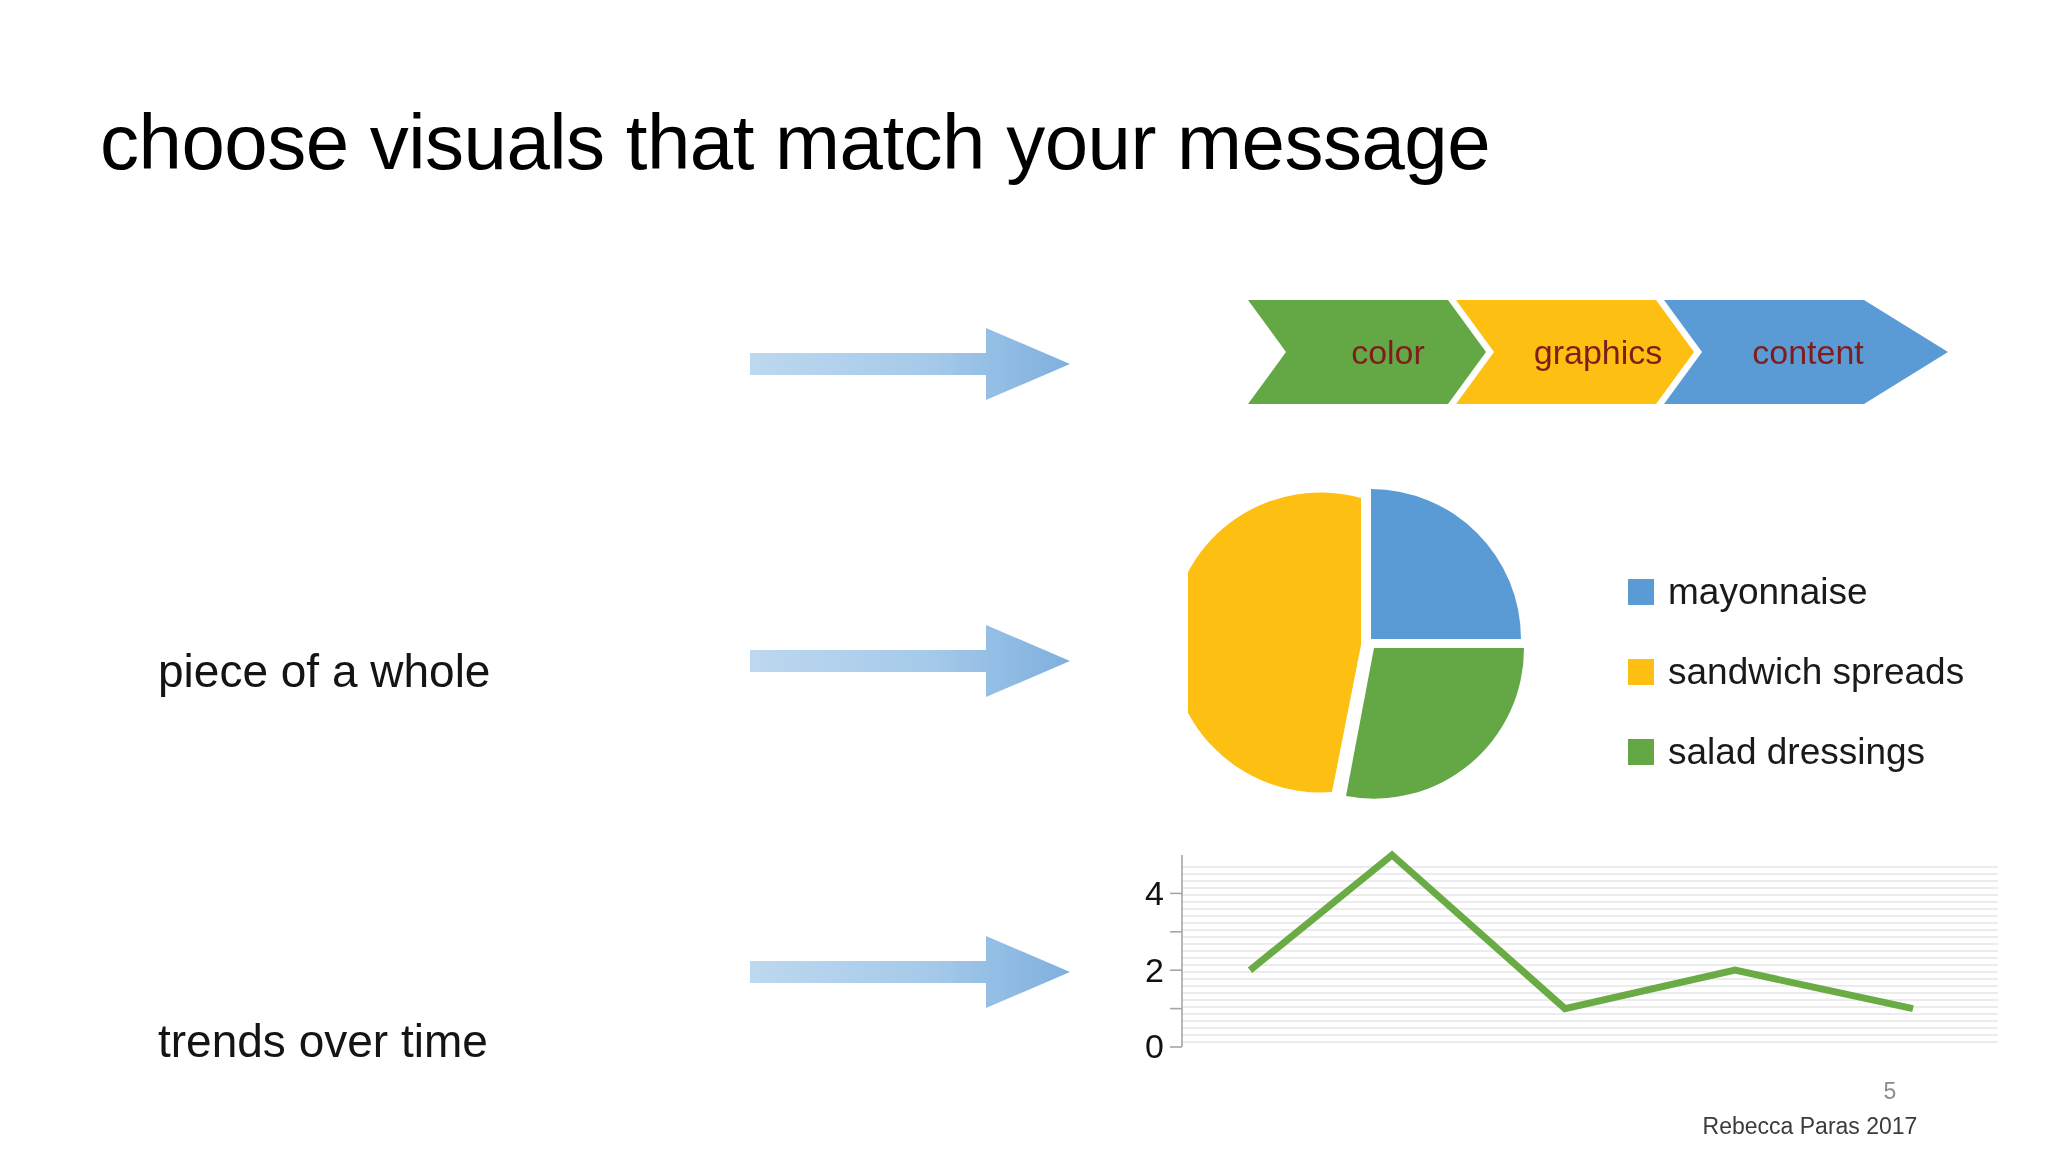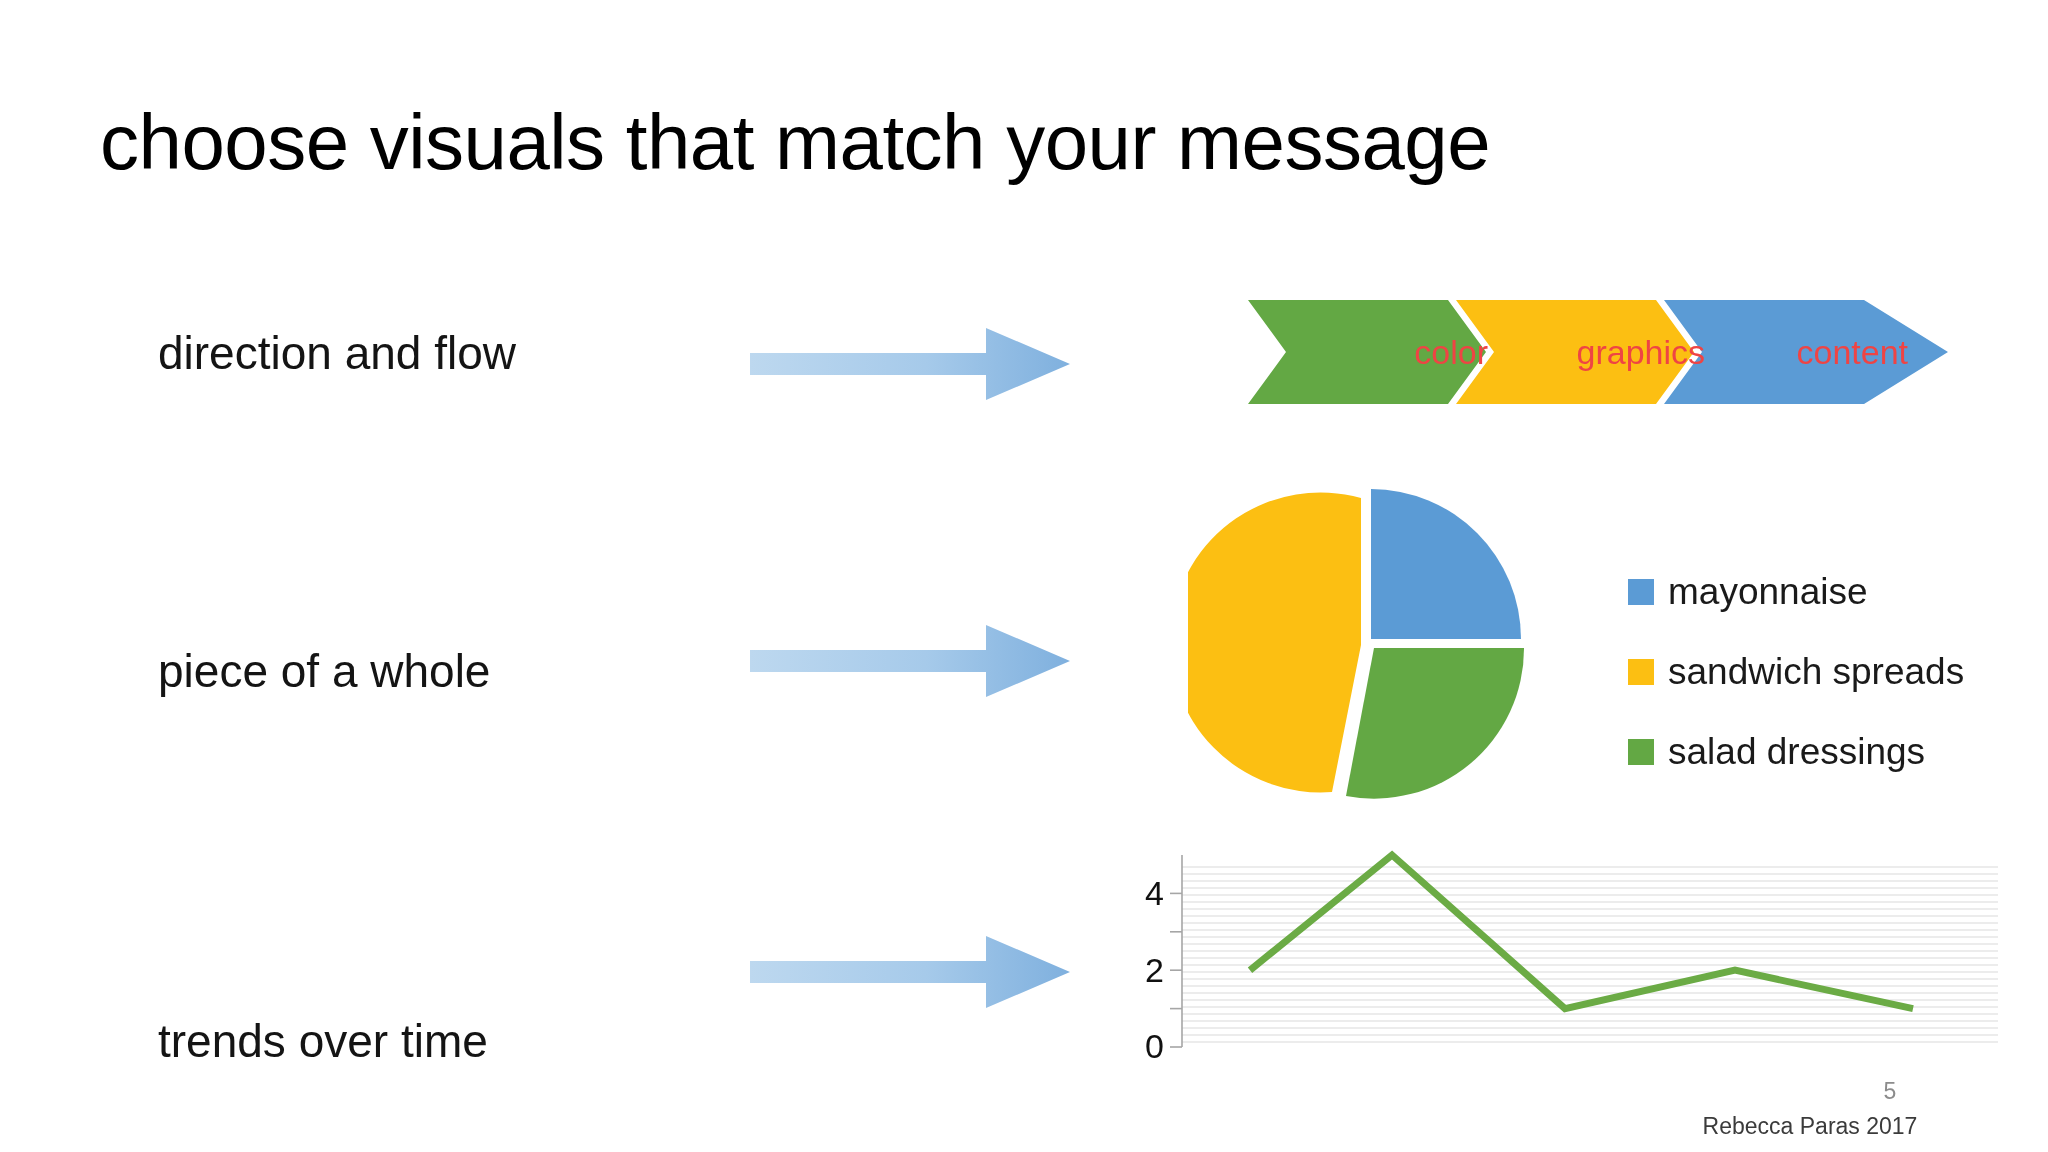--- a/index.html
+++ b/index.html
@@ -61,29 +61,29 @@
   
   #process-chevrons {
     position: absolute;
     left: 1248px;
     top: 300px;
     width: 700px;
     height: 104px;
   }
   .chevron-label {
     position: absolute;
-    color: #ef4444;
+    color: #7f1d1d;
     font-size: 34px;
     line-height: 34px;
     white-space: nowrap;
-    text-align: right;
+    text-align: center;
     top: 35px;
   }
   #chevron-label-0 { left: 40px;  width: 200px; }
-  #chevron-label-1 { left: 257px; width: 200px; }
+  #chevron-label-1 { left: 250px; width: 200px; }
   #chevron-label-2 { left: 460px; width: 200px; }
 
   
   #pie-chart {
     position: absolute;
     left: 1188px;
     top: 480px;
     width: 360px;
     height: 360px;
   }
@@ -144,21 +144,20 @@
     white-space: nowrap;
   }
 </style>
 </head>
 <body>
 
 <div id="slide">
 
   <div id="slide-title">choose visuals that match your message</div>
 
-  <div class="row-label" id="row-label-0">direction and flow</div>
 
   <svg class="flow-arrow" id="flow-arrow-0" viewBox="0 0 320 88">
     <defs>
       <linearGradient id="arrGrad0" x1="0" y1="0" x2="1" y2="0">
         <stop offset="0%" stop-color="#BDD8EF"></stop>
         <stop offset="55%" stop-color="#A6CAEA"></stop>
         <stop offset="100%" stop-color="#7FB0DE"></stop>
       </linearGradient>
     </defs>
     <path d="M0,33 L236,33 L236,8 L320,44 L236,80 L236,55 L0,55 Z" fill="url(#arrGrad0)"></path>

